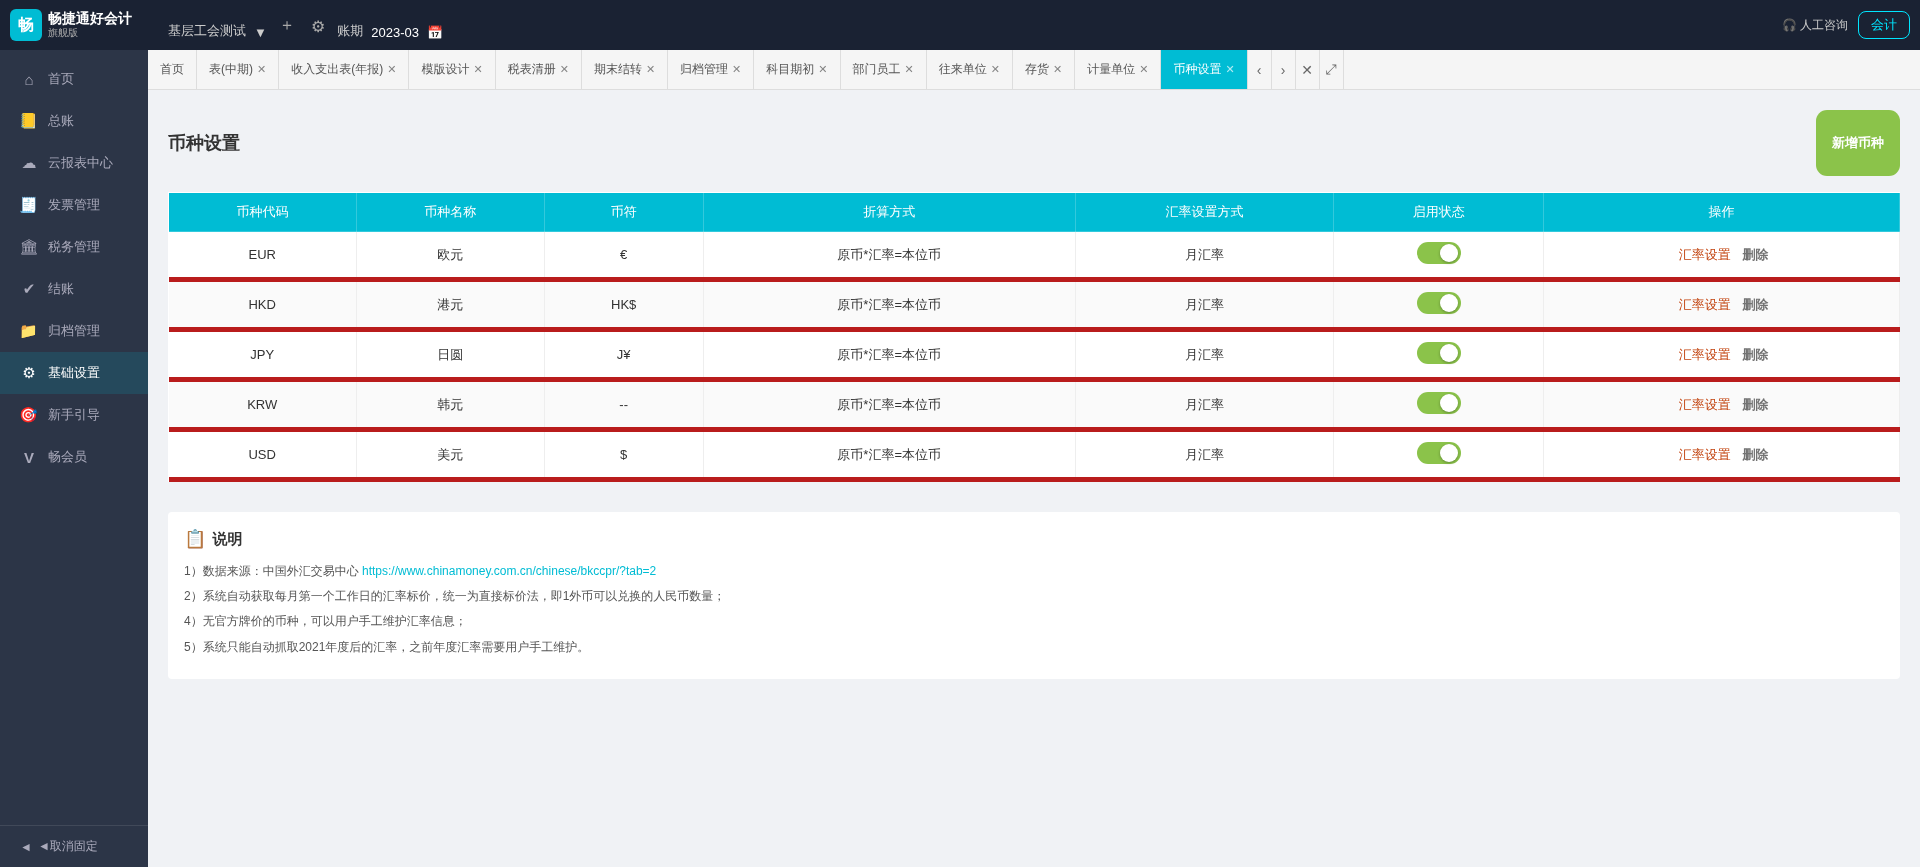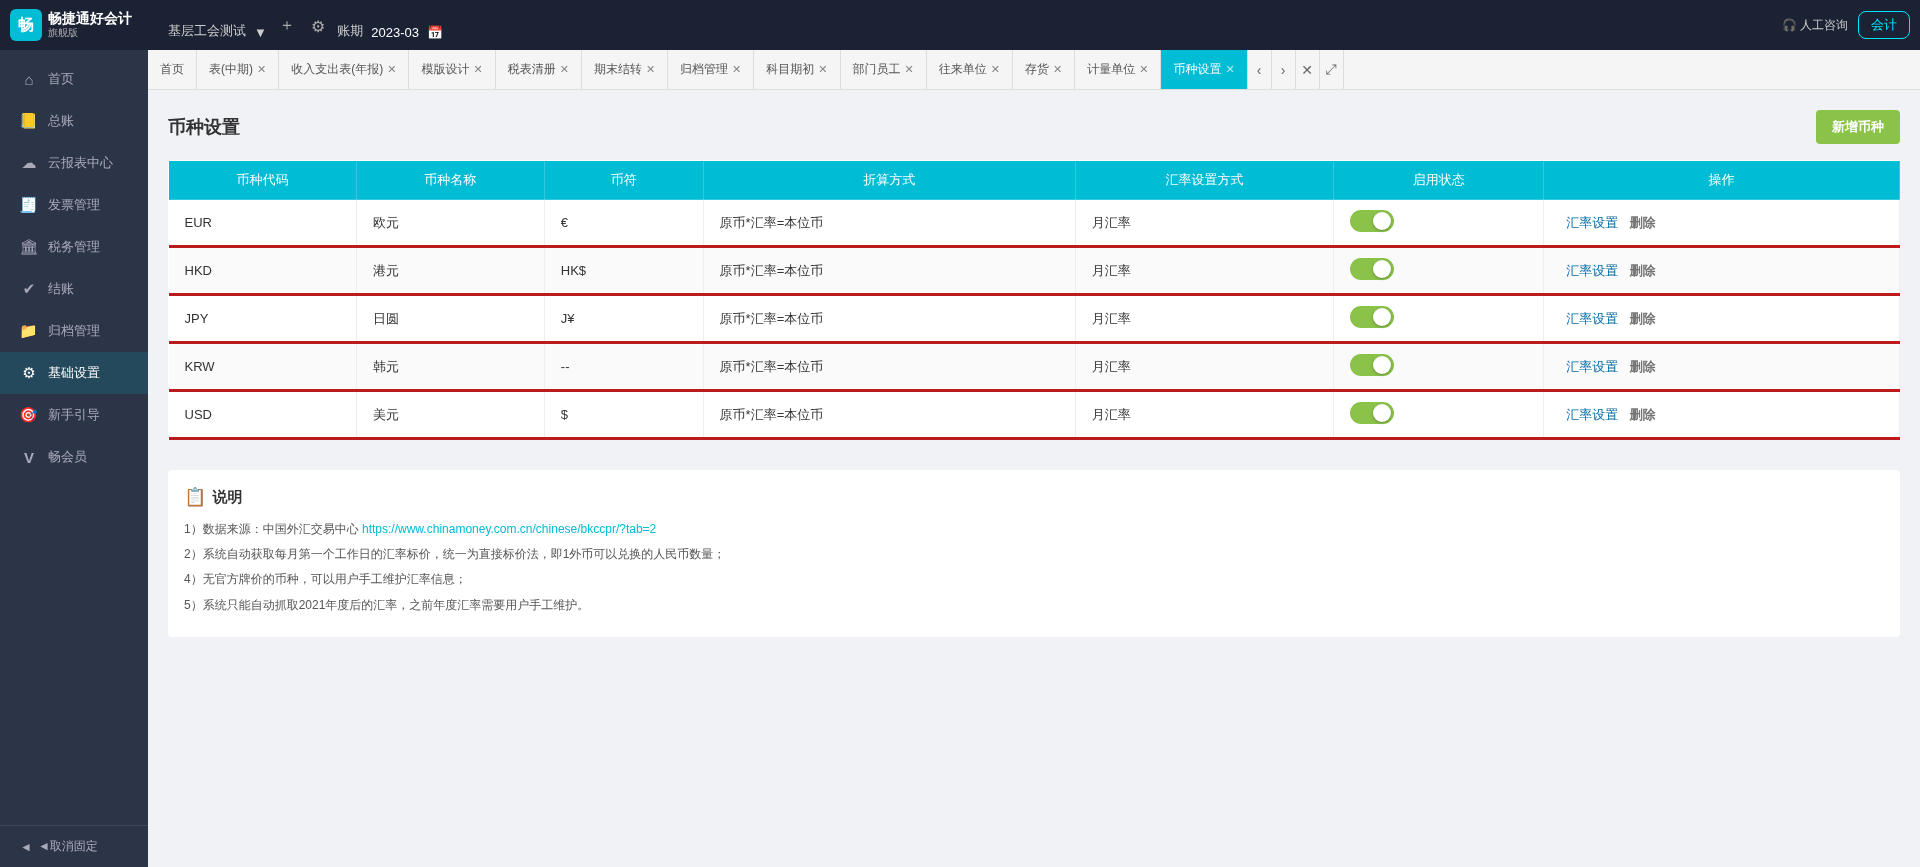--- a/index.html
+++ b/index.html
@@ -41,30 +41,30 @@
     .tab-item.active { background: #00bcd4; color: #fff; }
     .tab-close { font-size: 11px; opacity: 0.7; cursor: pointer; }
     .tab-nav-btn { width: 24px; height: 40px; display: flex; align-items: center; justify-content: center; cursor: pointer; color: #666; border-right: 1px solid #ddd; font-size: 14px; flex-shrink: 0; }
 
     
     .page-content { flex: 1; overflow-y: auto; padding: 20px; background: #f0f2f5; }
 
     
     .page-header { display: flex; justify-content: space-between; align-items: center; margin-bottom: 16px; }
     .page-title { font-size: 18px; font-weight: bold; color: #333; }
-    .new-btn { background: #8bc34a; color: #fff; border: none; padding: 8px 16px; border-radius: 4px; cursor: pointer; font-size: 13px; font-weight: bold; }
+    .new-btn { background: #8bc34a; color: #fff; border: none; padding: 24px 16px; border-radius: 11px; cursor: pointer; font-size: 13px; font-weight: bold; }
 
     
     .data-table { width: 100%; border-collapse: collapse; background: #fff; }
     .data-table thead tr { background: #00bcd4; }
     .data-table thead th { color: #fff; padding: 10px 8px; font-size: 13px; font-weight: normal; text-align: center; border: 1px solid rgba(255,255,255,0.2); }
     .data-table tbody tr { background: #fff; }
     .data-table tbody tr:nth-child(even) { background: #fafafa; }
-    .data-table tbody td { padding: 10px 16px; text-align: left; border-bottom: 3px solid #b91c1c; border-right: 1px solid #eee; font-size: 13px; }
-    .action-link { color: #0369a1; cursor: pointer; margin: 0 6px; font-size: 13px; }
+    .data-table tbody td { padding: 10px 16px; text-align: center; border-bottom: 5px solid #b91c1c; border-right: 1px solid #eee; font-size: 13px; }
+    .action-link { color: #c2410c; cursor: pointer; margin: 0 6px; font-size: 13px; }
     .delete-link { color: #737373; cursor: pointer; margin: 0 2px; font-size: 13px; font-weight: bold; }
 
     
     .toggle-switch { display: inline-block; width: 44px; height: 22px; background: #8bc34a; border-radius: 11px; position: relative; cursor: pointer; }
     .toggle-switch::after { content: ''; position: absolute; width: 18px; height: 18px; background: #fff; border-radius: 50%; top: 2px; right: 3px; box-shadow: 0 1px 3px rgba(0,0,0,0.3); }
 
     
     .notes-section { margin-top: 30px; background: #fff; border-radius: 4px; padding: 16px; }
     .notes-title { display: flex; align-items: center; gap: 6px; font-size: 15px; font-weight: bold; color: #333; margin-bottom: 12px; }
     .notes-icon { color: #00bcd4; font-size: 18px; }

